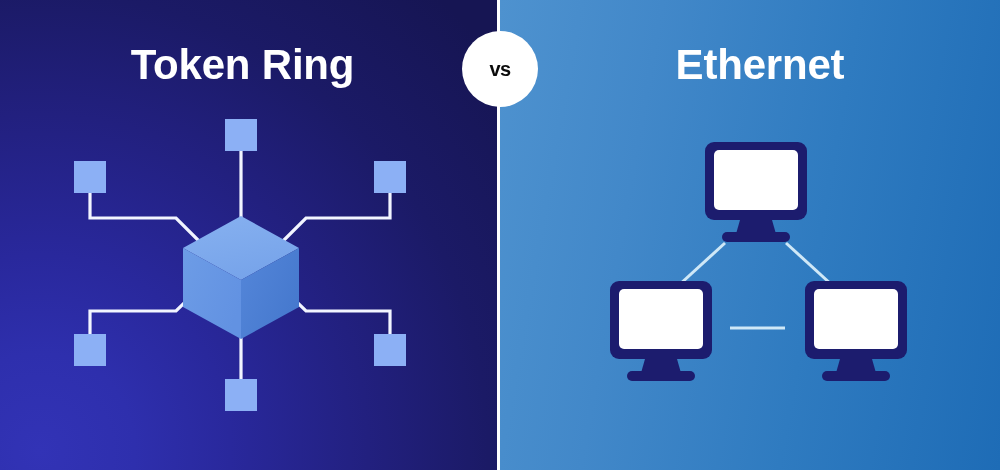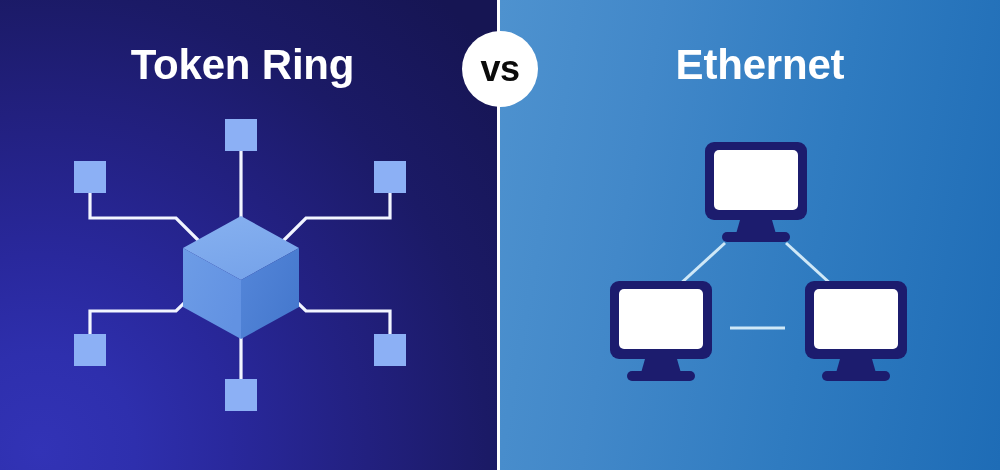--- a/index.html
+++ b/index.html
@@ -50,21 +50,21 @@
     left:462px; top:31px;
     width:76px; height:76px;
     border-radius:50%;
     background:#ffffff;
     display:flex; align-items:center; justify-content:center;
     z-index:6;
   }
   #vs-badge .vs-text {
     color:#0b0b0b;
     font-weight:bold;
-    font-size:36px;
+    font-size:20px;
     letter-spacing:-0.5px;
     line-height:1;
   }
 
   
   .art { position:absolute; top:0; left:0; }
   #art-left  { width:497px; height:470px; }
   #art-right { left:500px; width:500px; height:470px; }
 </style>
 </head>

